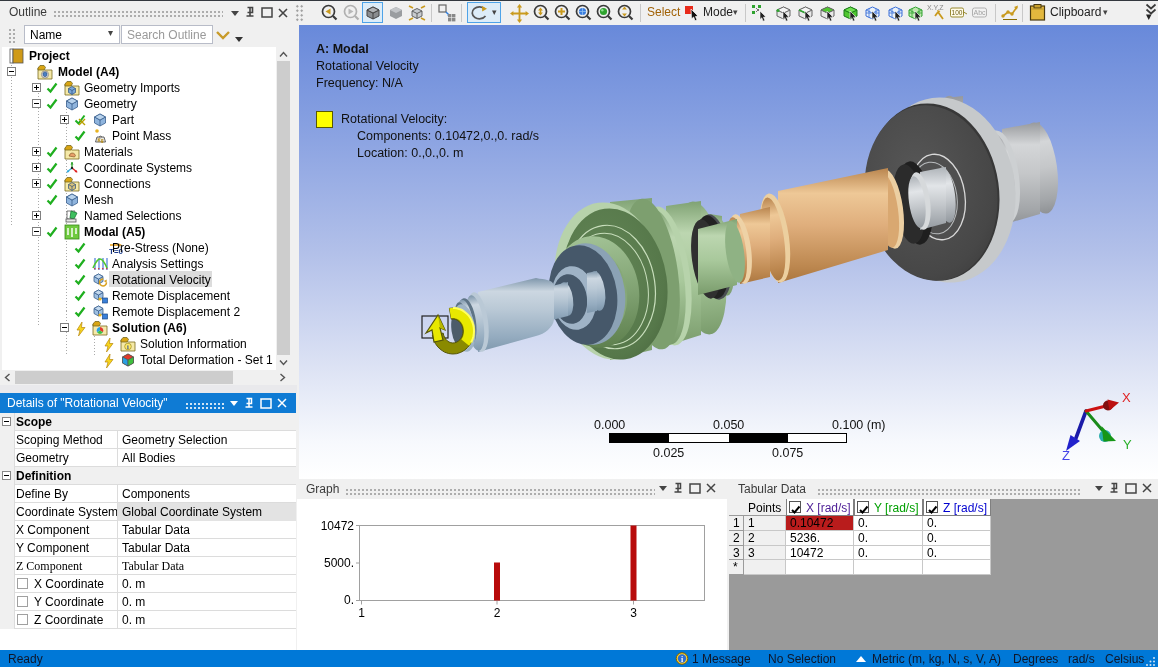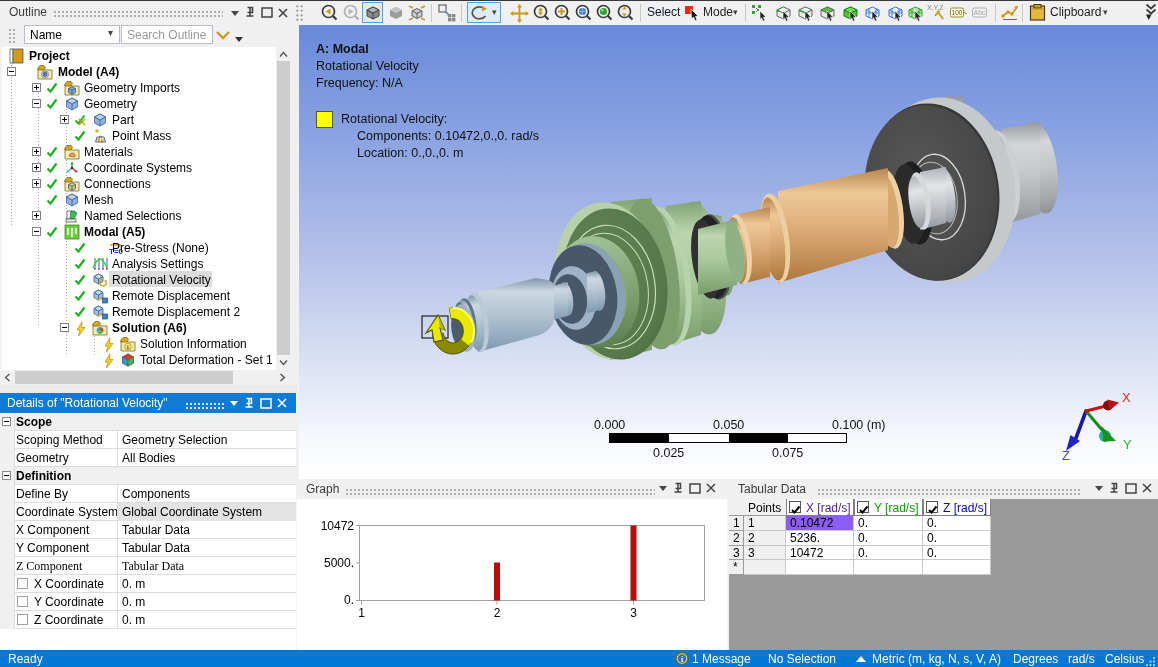--- a/index.html
+++ b/index.html
@@ -38,21 +38,21 @@
   .cb { position:absolute; left:18px; top:3px; width:11px; height:11px; background:#fff; border:1px solid #a0a0a0; }
   
   #viewport { left:299px; top:25px; width:859px; height:454px;
      background:linear-gradient(#6889da 0%, #87a0e1 22%, #b2c0e9 50%, #dce2f4 75%, #f7f9fd 92%, #ffffff 100%); }
   .vann { position:absolute; font-size:12.5px; color:#111; }
   
   .phead { background:#f0f0f0; height:20px; }
   #graphp { left:297px; top:479px; width:430px; height:171px; background:#fff; }
   #tabp { left:729px; top:479px; width:429px; height:171px; background:#9a9a9a; }
   
-  #status { left:0; top:650px; width:1158px; height:17px; background:#0078d7; color:#ffffff; font-size:12px; }
+  #status { left:0; top:650px; width:1158px; height:17px; background:#0078d7; color:#0f172a; font-size:12px; }
   .sitem { position:absolute; top:2px; }
 </style>
 </head>
 <body>
 <div class="abs" id="topborder"></div>
 <div class="abs" style="left:0; top:0; width:1px; height:25px; background:#33383e;"></div>
 <div class="abs" style="left:1157px; top:0; width:1px; height:25px; background:#33383e;"></div>
 <div class="abs" id="toolbar">
     <div style="position:absolute; left:295px; top:3px; width:9px; height:18px; background-image:radial-gradient(#9a9a9a 34%, transparent 36%); background-size:4.5px 4.5px;"></div>
 <svg style="position:absolute; left:320px; top:2px;" width="19" height="20" viewBox="0 0 19 20">
@@ -132,21 +132,21 @@
       <path d="M13 13 L16.5 16.5" stroke="#3a3a3a" stroke-width="2.2"></path>
       <circle cx="8.5" cy="8.5" r="3.6" fill="#2fa32f"></circle>
       <circle cx="7.3" cy="7.3" r="1.2" fill="#8fe08f"></circle>
     </svg>
 <svg style="position:absolute; left:616px; top:2px;" width="19" height="20" viewBox="0 0 19 20">
       <circle cx="8.5" cy="8.5" r="6" fill="none" stroke="#3a3a3a" stroke-width="1.7"></circle>
       <path d="M13 13 L16.5 16.5" stroke="#3a3a3a" stroke-width="2.2"></path>
       <path d="M8.5 3.5 l2.4 3 h-4.8Z M8.5 13.5 l2.4-3 h-4.8Z" fill="#c99a1e"></path>
     </svg>
 <div style="position:absolute; left:640px; top:3px; width:1px; height:18px; background:#c8c8c8;"></div>
-<span style="position:absolute; left:647px; top:4px; font-size:12px; color:#0f172a;">Select</span>
+<span style="position:absolute; left:647px; top:4px; font-size:12px; color:#a16207;">Select</span>
 <svg style="position:absolute; left:684px; top:2px;" width="16" height="20" viewBox="0 0 16 20">
       <rect x="1" y="3" width="8" height="8" fill="#e82a1a"></rect>
       <path d="M7 6 L14 13 L11.5 13.5 L13 17 L11 17.8 L9.6 14 L7.5 16Z" fill="#111" stroke="#fff" stroke-width="0.7"></path>
     </svg>
 <span style="position:absolute; left:703px; top:4px; font-size:12px; color:#222;">Mode</span>
 <span style="position:absolute; left:733px; top:6px; font-size:9px; color:#444;">▾</span>
 <div style="position:absolute; left:745px; top:3px; width:1px; height:18px; background:#c8c8c8;"></div>
 <svg style="position:absolute; left:750px; top:2px;" width="20" height="20" viewBox="0 0 20 20">
       <g fill="#2fa32f">
         <rect x="2" y="2" width="3" height="3"></rect>
@@ -856,21 +856,21 @@
 <div style="position:absolute; left:197px; top:2px; width:12px; height:12px; background:#fff; border:1px solid #555;"><svg width="12" height="12" viewBox="0 0 12 12">
           <path d="M2 6 L4.5 8.5 L9.5 2.5" stroke="#000" stroke-width="2" fill="none"></path>
         </svg></div>
 <span class="txt" style="position:absolute; left:214px; top:2px; font-size:12px; color:#0000d0;">Z [rad/s]</span>
 <div style="position:absolute; left:0; top:17px; width:15px; height:15px; background:#f0f0f0; border-right:1px solid #9b9b9b; border-bottom:1px solid #9b9b9b; font-size:12px;">
         <span style="position:absolute; left:4px; top:0px;">1</span>
       </div>
 <div style="position:absolute; left:15px; top:17px; width:42px; height:15px; background:#f0f0f0; border-right:1px solid #c8c8c8; border-bottom:1px solid #c8c8c8; font-size:12px;">
         <span class="txt" style="position:absolute; left:4px; top:0px;">1</span>
       </div>
-<div style="position:absolute; left:57px; top:17px; width:68px; height:15px; background:#8b5cf6; border-right:1px solid #c8c8c8; border-bottom:1px solid #c8c8c8; font-size:12px;">
+<div style="position:absolute; left:57px; top:17px; width:68px; height:15px; background:#b91c1c; border-right:1px solid #c8c8c8; border-bottom:1px solid #c8c8c8; font-size:12px;">
         <span class="txt" style="position:absolute; left:4px; top:0px;">0.10472</span>
       </div>
 <div style="position:absolute; left:125px; top:17px; width:69px; height:15px; background:#fff; border-right:1px solid #c8c8c8; border-bottom:1px solid #c8c8c8; font-size:12px;">
         <span class="txt" style="position:absolute; left:4px; top:0px;">0.</span>
       </div>
 <div style="position:absolute; left:194px; top:17px; width:68px; height:15px; background:#fff; border-right:1px solid #c8c8c8; border-bottom:1px solid #c8c8c8; font-size:12px;">
         <span class="txt" style="position:absolute; left:4px; top:0px;">0.</span>
       </div>
 <div style="position:absolute; left:0; top:32px; width:15px; height:15px; background:#f0f0f0; border-right:1px solid #9b9b9b; border-bottom:1px solid #9b9b9b; font-size:12px;">
         <span style="position:absolute; left:4px; top:0px;">2</span>

